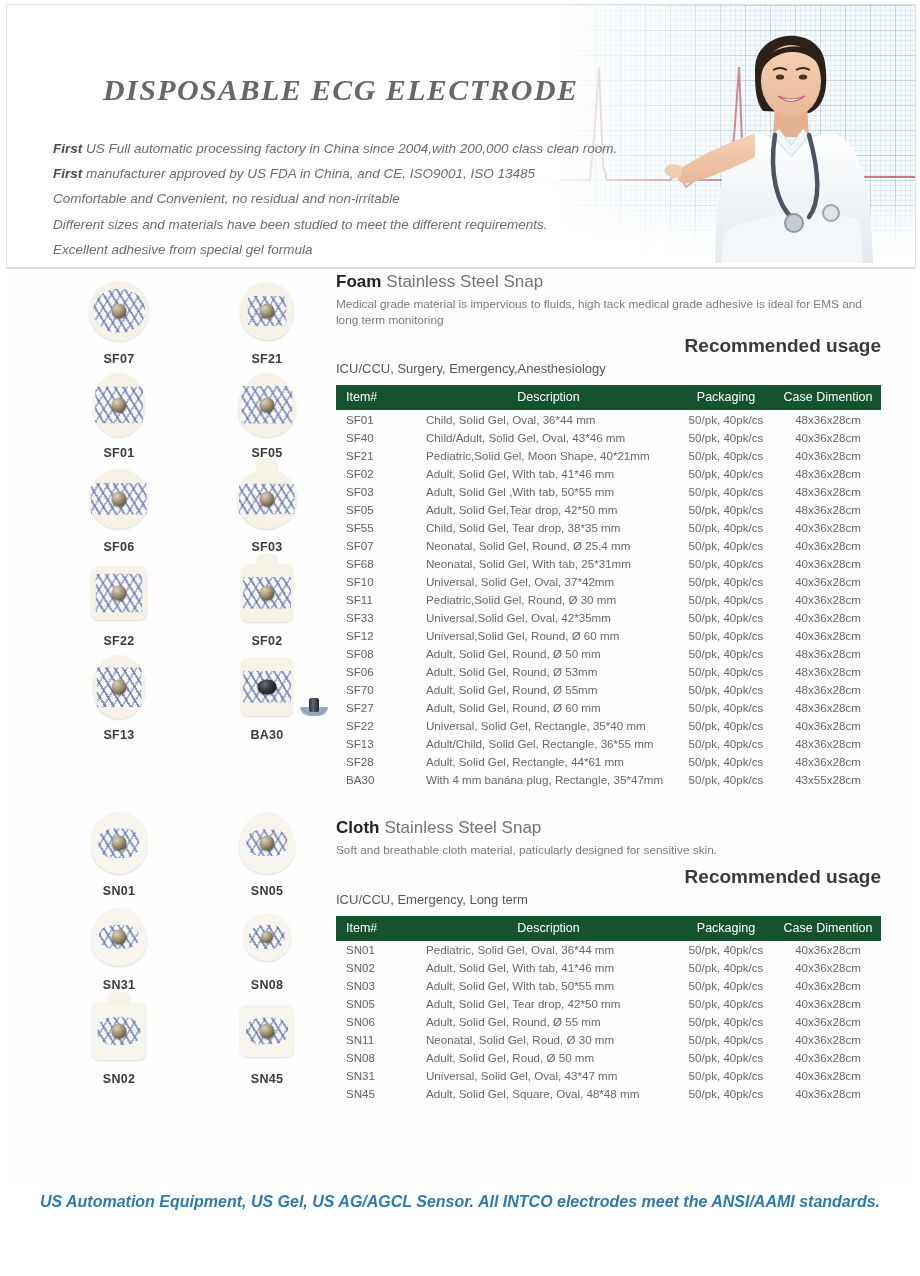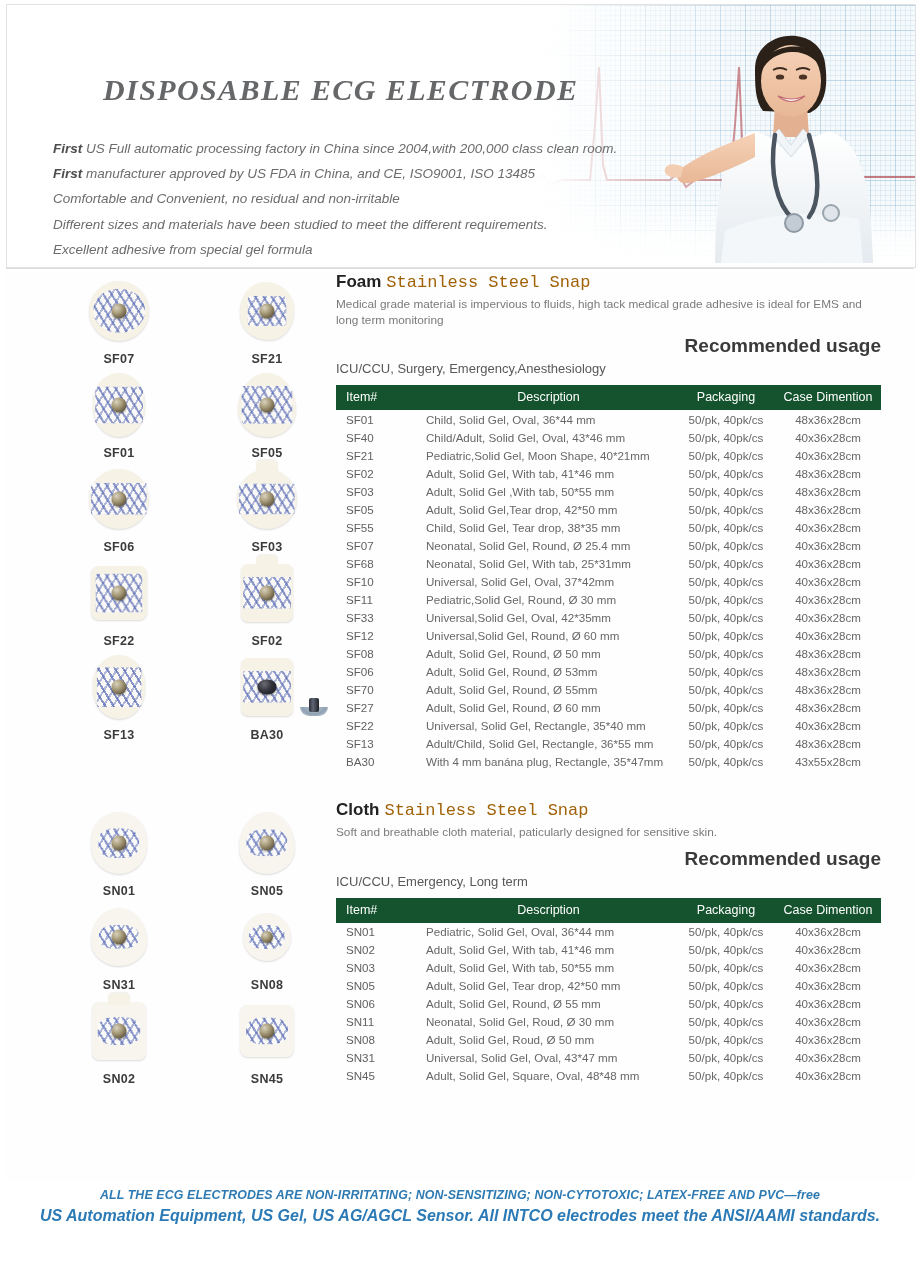--- a/index.html
+++ b/index.html
@@ -231,22 +231,21 @@
     margin: 0 0 5px 0;
     white-space: nowrap;
   }
   .sec-title .kind {
     font-weight: bold;
     color: #222;
     margin-right: 5px;
   }
   .sec-title .sub {
     font-weight: normal;
-    color: #a16207;
-    font-family: Liberation Mono, monospace;
+    color: #737373;
   }
   .sec-desc {
     font-size: 11.8px;
     color: #7a7a7a;
     line-height: 1.32;
     margin: 0 0 7px 0;
   }
   .rec-label {
     font-size: 19px;
     font-weight: bold;
@@ -674,20 +673,26 @@
                 <td class="c-pack">50/pk, 40pk/cs</td>
                 <td class="c-case">40x36x28cm</td>
               </tr>
               <tr>
                 <td class="c-item">SF13</td>
                 <td class="c-desc">Adult/Child, Solid Gel, Rectangle, 36*55 mm</td>
                 <td class="c-pack">50/pk, 40pk/cs</td>
                 <td class="c-case">48x36x28cm</td>
               </tr>
               <tr>
+                <td class="c-item">SF28</td>
+                <td class="c-desc">Adult, Solid Gel, Rectangle, 44*61 mm</td>
+                <td class="c-pack">50/pk, 40pk/cs</td>
+                <td class="c-case">48x36x28cm</td>
+              </tr>
+              <tr>
                 <td class="c-item">BA30</td>
                 <td class="c-desc">With 4 mm banána plug, Rectangle, 35*47mm</td>
                 <td class="c-pack">50/pk, 40pk/cs</td>
                 <td class="c-case">43x55x28cm</td>
               </tr>
             </tbody>
         </table>
       </div>
 
       <div class="gap-sections"></div>
@@ -764,17 +769,16 @@
                 <td class="c-pack">50/pk, 40pk/cs</td>
                 <td class="c-case">40x36x28cm</td>
               </tr>
             </tbody>
         </table>
       </div>
     </div>
   </div>
 
   <div class="footer">
-    <div class="l1">ALL THE ECG ELECTRODES ARE NON-IRRITATING; NON-SENSITIZING;  NON-CYTOTOXIC;   LATEX-FREE AND PVC—free</div>
     <div class="l2">US Automation Equipment, US Gel, US AG/AGCL Sensor. All INTCO electrodes meet the ANSI/AAMI standards.</div>
   </div>
 
 </div>
 
 </body></html>

